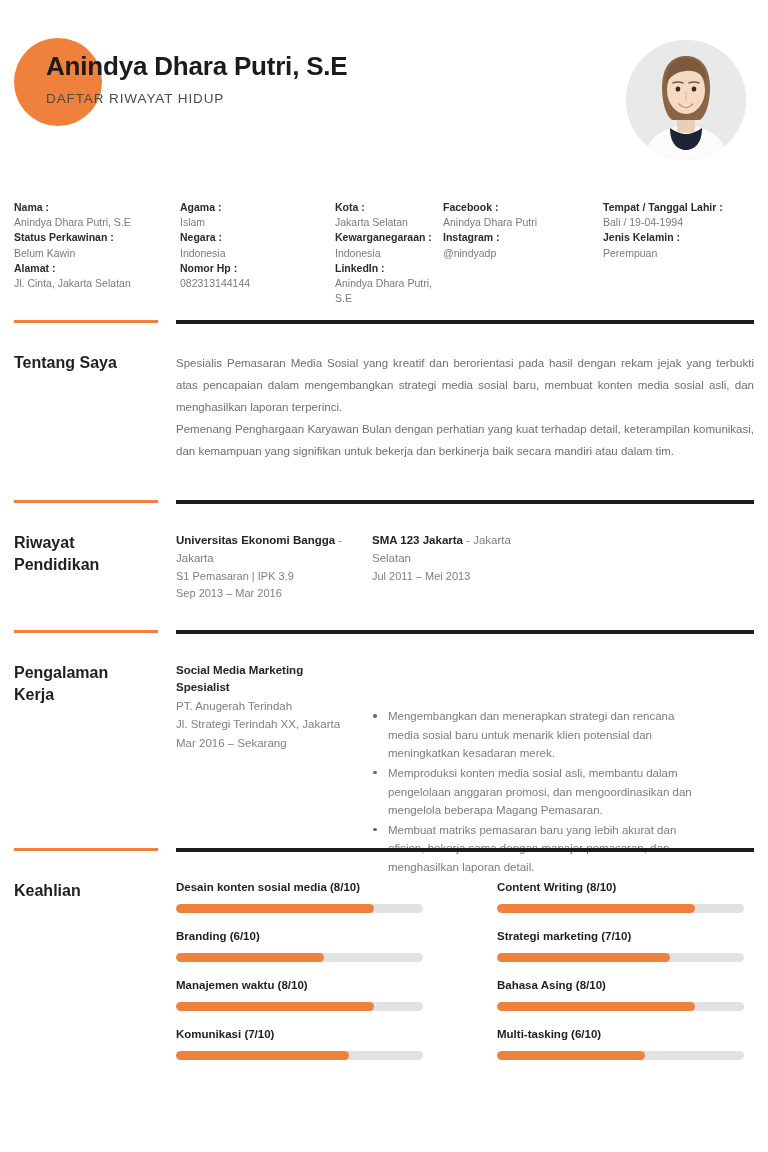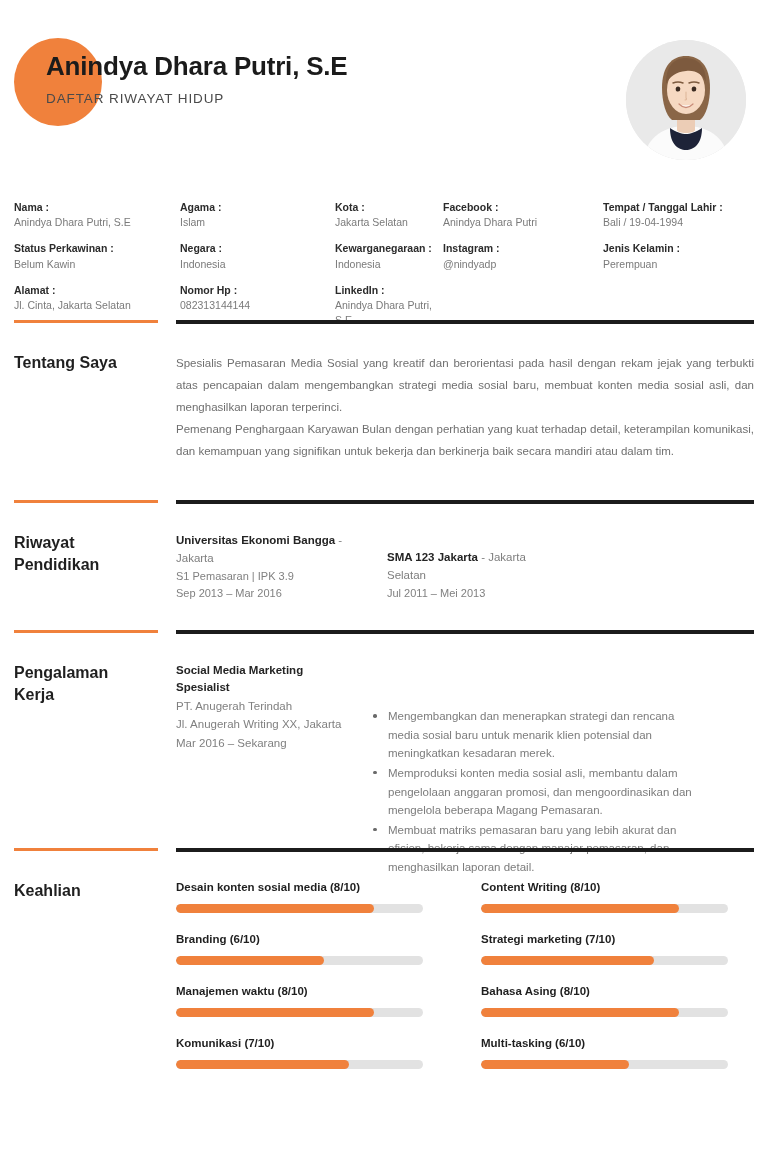--- a/index.html
+++ b/index.html
@@ -65,21 +65,20 @@
   .avatar svg { display: block; width: 120px; height: 120px; }
 
   
   .contact {
     position: absolute;
     left: 14px;
     top: 200px;
     width: 740px;
     display: grid;
     grid-template-columns: 166px 155px 108px 160px 150px;
-    row-gap: 11px;
   }
   .c-field { padding-right: 6px; }
   .c-label {
     font-size: 10.5px;
     font-weight: bold;
     color: #2b2b2b;
     line-height: 1.35;
   }
   .c-value {
     font-size: 10.5px;
@@ -133,21 +132,21 @@
 
   
   .about-p {
     font-size: 11.5px;
     color: #6f6f6f;
     line-height: 1.92;
     text-align: justify;
   }
 
   
-  .edu-row { display: flex; gap: 31px; align-items: flex-end; }
+  .edu-row { display: flex; gap: 16px; }
   .edu-item { width: 180px; }
   .edu-school {
     font-size: 11.5px;
     font-weight: bold;
     color: #242424;
     line-height: 1.55;
   }
   .edu-city { font-weight: normal; color: #7e7e7e; }
   .edu-line {
     font-size: 11px;
@@ -189,20 +188,21 @@
     border-radius: 50%;
     background: #6a6a6a;
   }
 
   
   .skills-grid {
     display: grid;
     grid-template-columns: 305px 305px;
     column-gap: 0;
     row-gap: 19px;
+    gap: 16px;
   }
   .skill { width: 270px; }
   .skill-label {
     font-size: 11.5px;
     font-weight: bold;
     color: #1f1f1f;
     margin-bottom: 9px;
     line-height: 1.3;
   }
   .skill-track {
@@ -373,21 +373,21 @@
     <div class="sec-body">
       <div class="sec-title">
         <div>Pengalaman</div>
         <div>Kerja</div>
       </div>
       <div class="sec-content">
         <div class="exp-row">
           <div class="exp-left">
             <div class="exp-title">Social Media Marketing Spesialist</div>
             <div class="exp-line">PT. Anugerah Terindah</div>
-            <div class="exp-line">Jl. Anugerah Writing XX, Jakarta</div>
+            <div class="exp-line">Jl. Strategi Terindah XX, Jakarta</div>
             <div class="exp-line">Mar 2016 – Sekarang</div>
           </div>
           <div class="exp-right">
             <ul class="exp-bullets">
               <li>Mengembangkan dan menerapkan strategi dan rencana media sosial baru untuk menarik klien potensial dan meningkatkan kesadaran merek.</li>
               <li>Memproduksi konten media sosial asli, membantu dalam pengelolaan anggaran promosi, dan mengoordinasikan dan mengelola beberapa Magang Pemasaran.</li>
               <li>Membuat matriks pemasaran baru yang lebih akurat dan efisien, bekerja sama dengan manajer pemasaran, dan menghasilkan laporan detail.</li>
             </ul>
           </div>
         </div>

